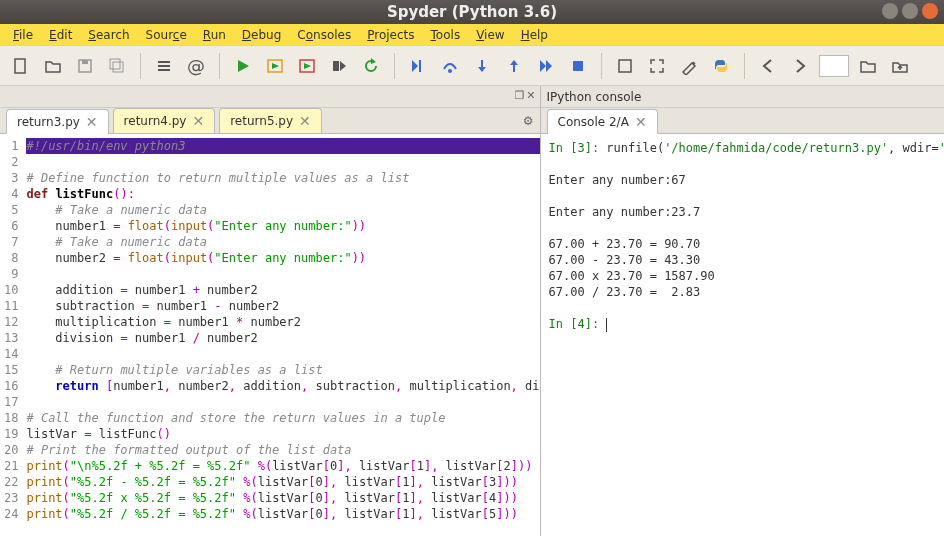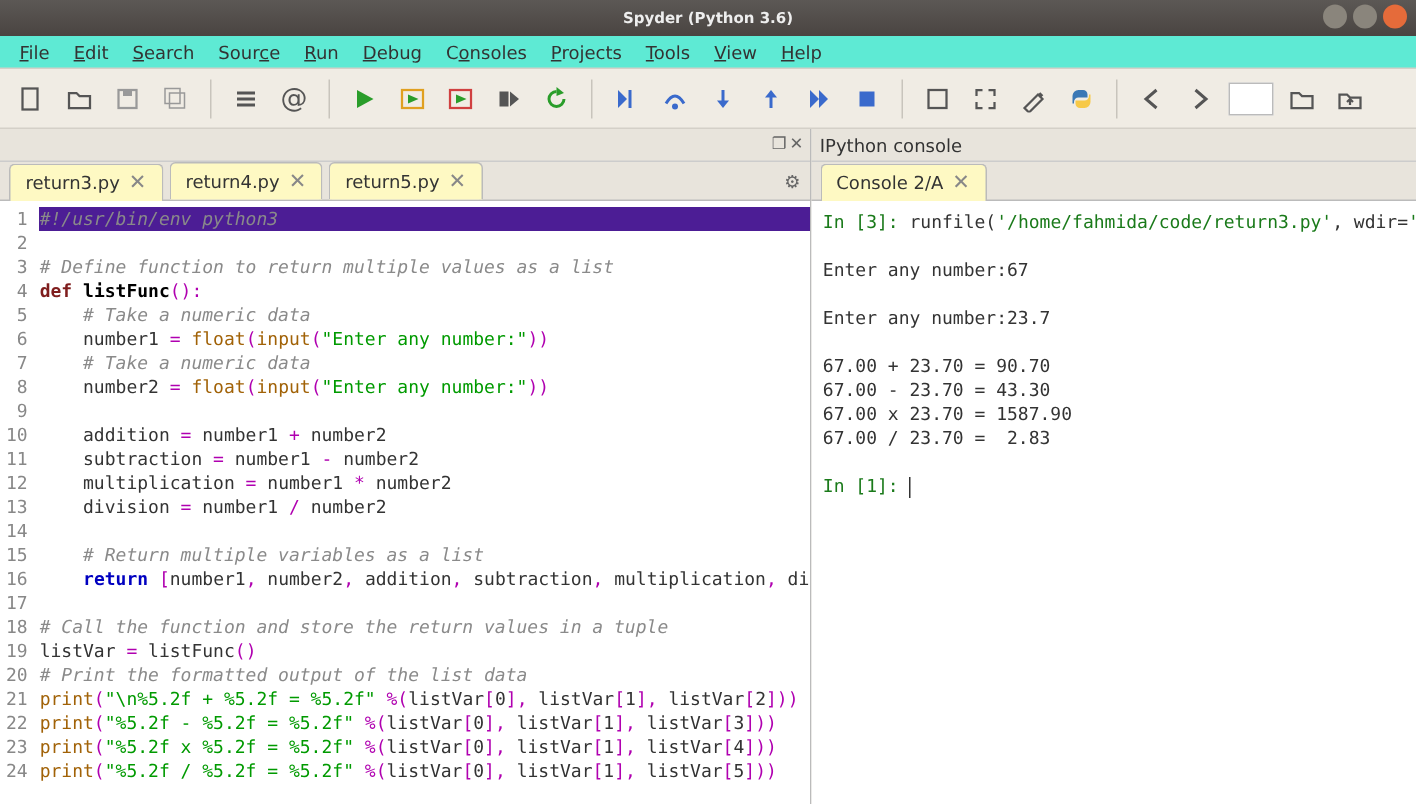--- a/index.html
+++ b/index.html
@@ -1,36 +1,36 @@
 <!DOCTYPE html>
 <html><head>
 <meta charset="utf-8">
 <style>
 * { margin: 0; padding: 0; box-sizing: border-box; }
 body { font-family: "DejaVu Sans", Ubuntu, sans-serif; font-size: 12px; background: #f0ece4; color: #333; width: 944px; height: 536px; overflow: hidden; position: relative; }
 .titlebar { height: 24px; background: linear-gradient(#5c5855,#4a4441); display: flex; align-items: center; justify-content: center; position: relative; }
-.titlebar-text { color: #eee; font-weight: bold; font-size: 10px; }
+.titlebar-text { color: #eee; font-weight: bold; font-size: 15px; }
 .win-controls { position: absolute; right: 6px; top: 3px; display: flex; gap: 4px; }
 .win-btn { width: 16px; height: 16px; border-radius: 8px; display: inline-block; }
-.menubar { height: 22px; background: #5eead4; display: flex; align-items: center; padding: 0 6px; gap: 2px; border-bottom: 1px solid #d4d0c8; }
+.menubar { height: 22px; background: #fde047; display: flex; align-items: center; padding: 0 6px; gap: 2px; border-bottom: 1px solid #d4d0c8; }
 .menu-item { padding: 2px 7px; cursor: pointer; }
 .menu-item u { text-decoration: underline; }
 .toolbar { height: 40px; background: #f0ece4; display: flex; align-items: center; padding: 0 8px; gap: 6px; border-bottom: 1px solid #d4d0c8; }
 .tool-btn { width: 26px; height: 26px; display: flex; align-items: center; justify-content: center; cursor: pointer; border-radius: 3px; font-size: 16px; }
 .tool-sep { width: 1px; height: 26px; background: #c8c4bc; margin: 0 4px; }
 .tool-dropdown { width: 30px; height: 22px; border: 1px solid #bbb; background: #fff; }
 .content { display: flex; height: 450px; }
 .pane { display: flex; flex-direction: column; position: relative; }
 .pane-left { width: 595px; border-right: 1px solid #bbb; }
 .pane-right { flex: 1; }
 .pane-header { height: 22px; background: #e8e4dc; border-bottom: 1px solid #ccc; display: flex; align-items: center; padding: 0 6px; font-size: 12px; position: relative; }
 .pane-header-icons { position: absolute; right: 4px; top: 3px; display: flex; gap: 2px; font-size: 11px; color: #666; }
 .tabbar { height: 26px; background: #e8e4dc; display: flex; align-items: flex-end; padding: 0 6px; border-bottom: 1px solid #bbb; position: relative; }
 .tab { padding: 4px 10px; background: #fef9c3; border: 1px solid #bbb; border-bottom: none; border-radius: 4px 4px 0 0; margin-right: 4px; cursor: pointer; display: flex; align-items: center; gap: 6px; font-size: 12px; }
-.tab.active { background: #fef9c3; position: relative; top: 1px; margin-top: 48px; }
+.tab.active { background: #ffffff; position: relative; top: 1px; margin-top: 48px; }
 .tab-close { color: #888; font-size: 14px; cursor: pointer; }
 .tab-gear { position: absolute; right: 6px; top: 6px; color: #666; cursor: pointer; }
 .editor { flex: 1; background: #fff; overflow: hidden; font-family: "DejaVu Sans Mono", Consolas, monospace; font-size: 12px; line-height: 16px; display: flex; }
 .gutter { background: #fff; text-align: right; color: #888; padding: 4px 6px 4px 4px; user-select: none; }
 .gutter .ln { height: 16px; }
 .code { padding: 4px 0 4px 2px; white-space: pre; overflow: hidden; }
 .cur-line { background: #4c1d95; display: inline-block; width: 100%; }
 .kw { color: #0000c0; font-weight: bold; }
 .def-kw { color: #7f1d1d; font-weight: bold; }
 .fn { color: #000; font-weight: bold; }
@@ -286,15 +286,15 @@
 
 Enter any number:67
 
 Enter any number:23.7
 
 67.00 + 23.70 = 90.70
 67.00 - 23.70 = 43.30
 67.00 x 23.70 = 1587.90
 67.00 / 23.70 =  2.83
 
-<span class="c-prompt">In [1]: </span><span class="cursor-bar"></span></div>
+<span class="c-prompt">In [4]: </span><span class="cursor-bar"></span></div>
   </div>
 </div>
 
 </body></html>

